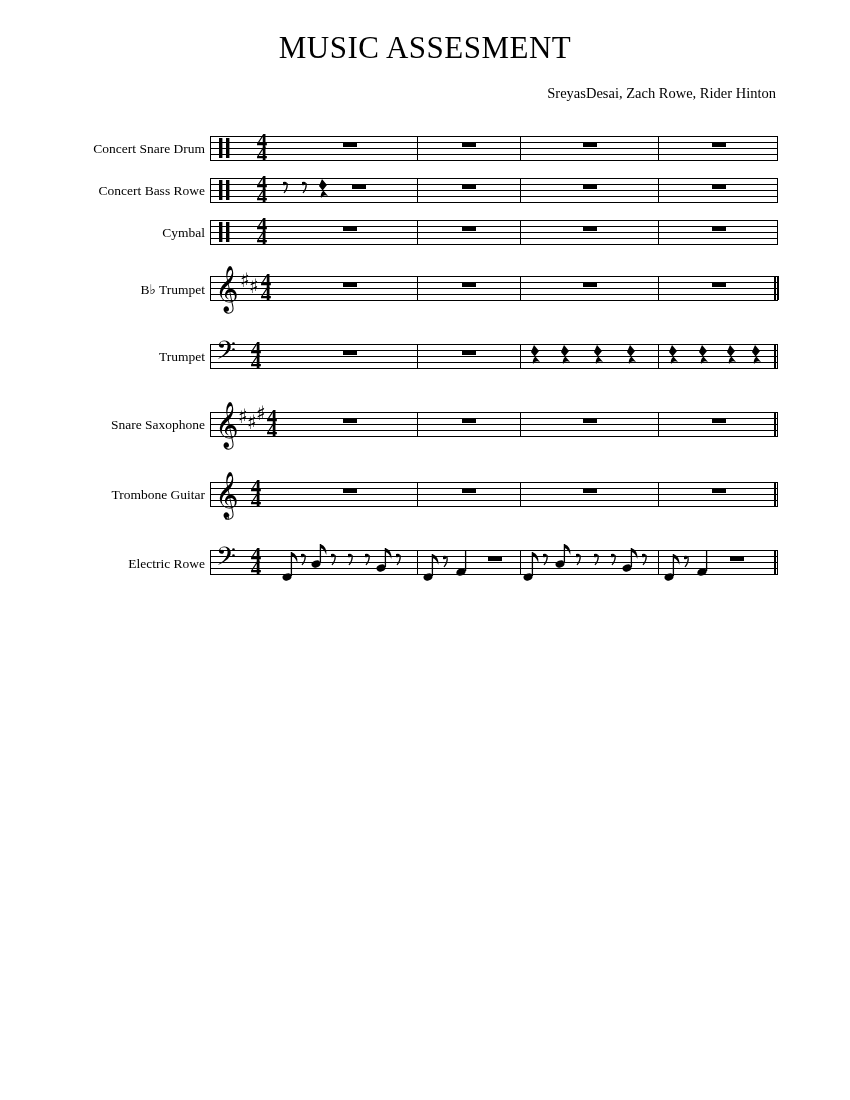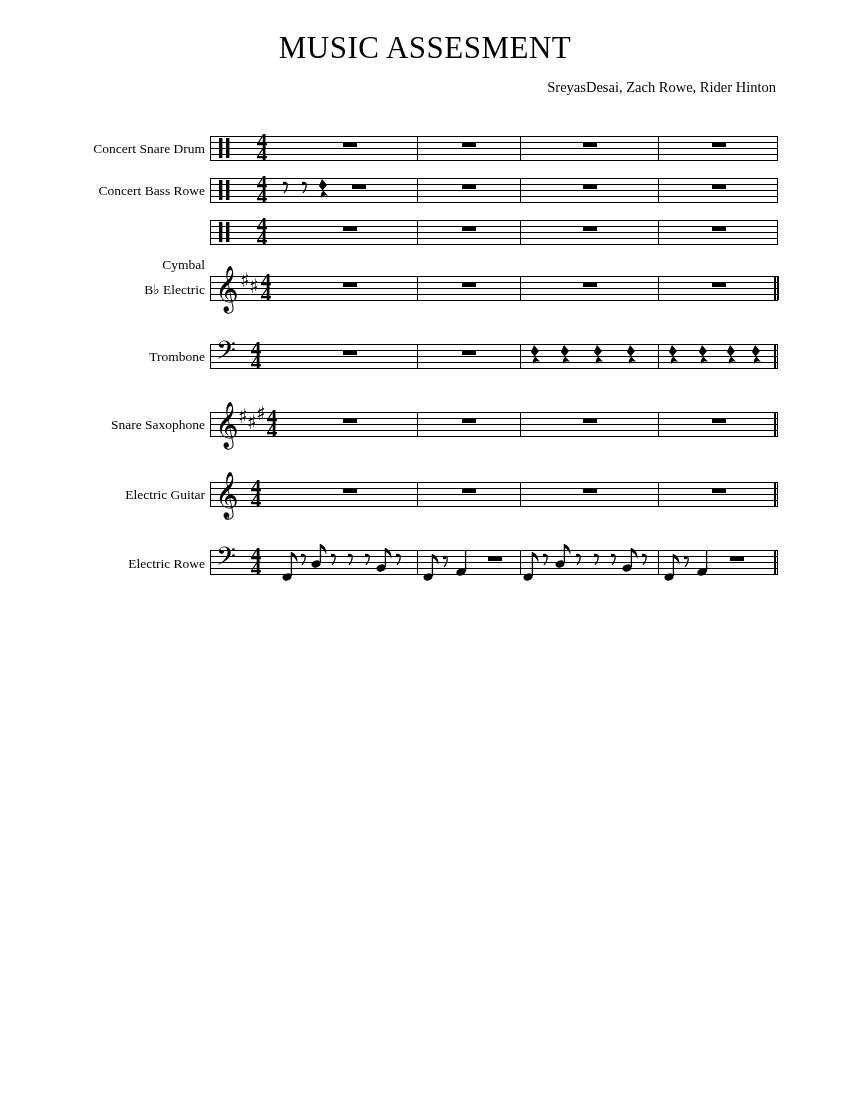--- a/index.html
+++ b/index.html
@@ -27,21 +27,21 @@
     top: 30px;
     left: 0;
     width: 850px;
     text-align: center;
     font-size: 31px;
     font-family: "Liberation Serif", serif;
     letter-spacing: 0.5px;
   }
   .composer {
     position: absolute;
-    top: 79px;
+    top: 85px;
     right: 74px;
     font-size: 14.5px;
     font-family: "Liberation Serif", serif;
     text-align: right;
   }
   .score {
     position: absolute;
     left: 0;
     top: 120px;
     width: 850px;
@@ -113,25 +113,25 @@
 <div class="sheet">
 
   <div class="title">MUSIC ASSESMENT</div>
   <div class="composer">SreyasDesai, Zach Rowe, Rider Hinton</div>
 
   <div class="score">
 
     <div class="label-col">
       <div class="inst-label" style="top:21px;">Concert Snare Drum</div>
       <div class="inst-label" style="top:63px;">Concert Bass Rowe</div>
-      <div class="inst-label" style="top:105px;margin-top:32px;">Cymbal</div>
-      <div class="inst-label" style="top:161px;">B♭ Electric</div>
-      <div class="inst-label" style="top:229px;">Trombone</div>
+      <div class="inst-label" style="top:105px;">Cymbal</div>
+      <div class="inst-label" style="top:161px;">B♭ Trumpet</div>
+      <div class="inst-label" style="top:229px;">Trumpet</div>
       <div class="inst-label" style="top:297px;">Snare Saxophone</div>
-      <div class="inst-label" style="top:367px;">Electric Guitar</div>
+      <div class="inst-label" style="top:367px;">Trombone Guitar</div>
       <div class="inst-label" style="top:436px;">Electric Rowe</div>
     </div>
 
     <svg class="staffsvg" width="850" height="480" viewBox="0 0 850 480">
 
       <g>
         <g>
           <line class="staff-line" x1="210" y1="16" x2="778" y2="16"></line>
           <line class="staff-line" x1="210" y1="22" x2="778" y2="22"></line>
           <line class="staff-line" x1="210" y1="28" x2="778" y2="28"></line>

